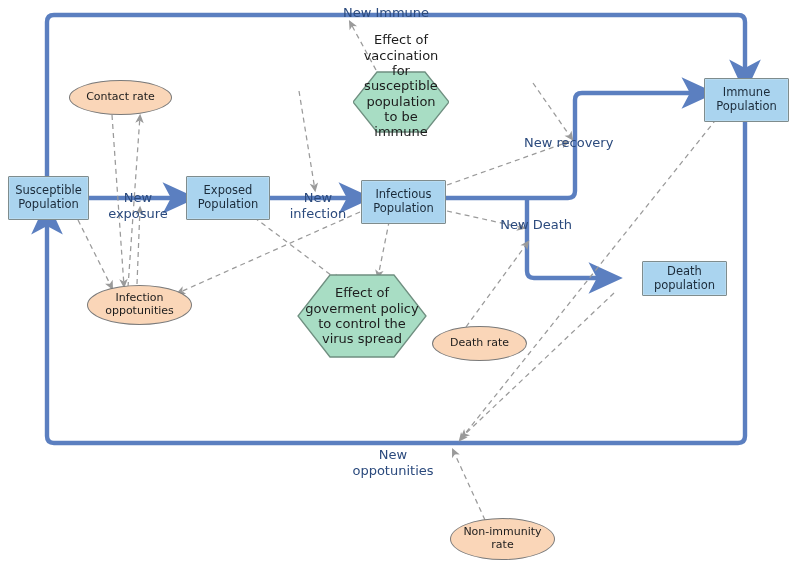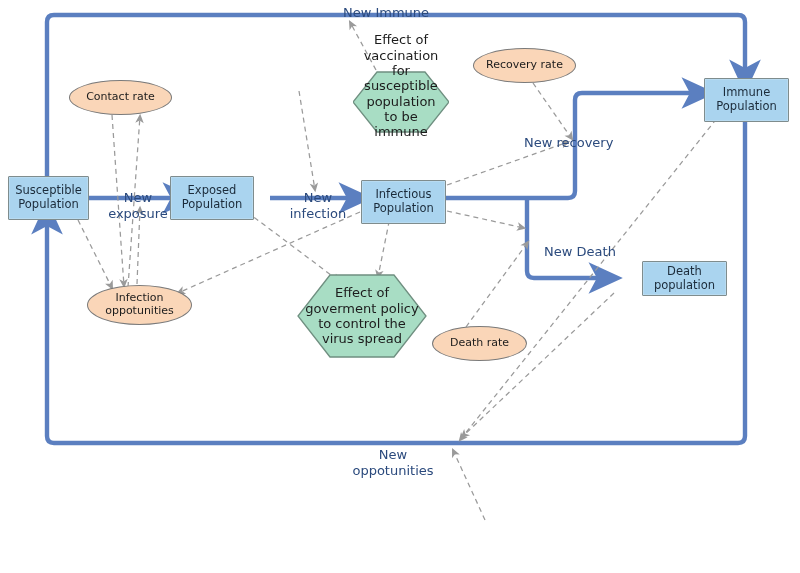--- a/index.html
+++ b/index.html
@@ -145,21 +145,21 @@
 
       <path d="M614,293 L462,437"></path>
     </g>
   </svg>
 
   <div class="node stock" style="left:8px; top:176px; width:81px; height:44px;">
     <span style="white-space:pre-line">Susceptible
 Population</span>
   </div>
 
-  <div class="node stock" style="left:170px; top:176px; width:84px; height:44px;">
+  <div class="node stock" style="left:186px; top:176px; width:84px; height:44px;">
     <span style="white-space:pre-line">Exposed
 Population</span>
   </div>
 
   <div class="node stock" style="left:361px; top:180px; width:85px; height:44px;">
     <span style="white-space:pre-line">Infectious
 Population</span>
   </div>
 
   <div class="node stock" style="left:704px; top:78px; width:85px; height:44px;">
@@ -170,33 +170,34 @@
   <div class="node stock" style="left:611px; top:261px; width:85px; height:35px;margin-left:31px;">
     <span style="white-space:pre-line">Death
 population</span>
   </div>
 
   <div class="node aux-oval" style="left:69px; top:80px; width:103px; height:35px;">
     <span style="white-space:pre-line">Contact rate</span>
   </div>
 
 
-  <div class="node aux-oval" style="left:473px; top:48px; width:103px; height:35px;">
-    <span style="white-space:pre-line">Recovery rate</span>
-  </div>
 
   <div class="node aux-oval" style="left:432px; top:326px; width:95px; height:35px;">
     <span style="white-space:pre-line">Death rate</span>
   </div>
 
   <div class="node aux-oval" style="left:87px; top:285px; width:105px; height:40px;">
     <span style="white-space:pre-line">Infection
 oppotunities</span>
   </div>
 
+  <div class="node aux-oval" style="left:450px; top:518px; width:105px; height:42px;">
+    <span style="white-space:pre-line">Non-immunity
+rate</span>
+  </div>
 
   <div class="hexnode" style="left:353px; top:32px; width:96px; height:108px;">
     <svg class="hexbg" viewBox="0 0 96 108" preserveAspectRatio="none">
       <polygon points="24,40 72,40 96,70 72,100 24,100 0,70" fill="#a8ddc4" stroke="#6f8f80" stroke-width="1.3"></polygon>
     </svg>
     <span class="hextext">Effect of
 vaccination
 for
 susceptible
 population
@@ -213,20 +214,20 @@
 to control the
 virus spread</span>
   </div>
 
   <div class="flowlabel" style="left:98px; top:190px; width:80px;">New exposure</div>
 
   <div class="flowlabel" style="left:276px; top:190px; width:84px;">New infection</div>
 
   <div class="flowlabel" style="left:524px; top:135px; width:100px; text-align:left;">New recovery</div>
 
-  <div class="flowlabel" style="left:492px; top:244px; width:80px; text-align:center;margin-left:48px;">New Death</div>
+  <div class="flowlabel" style="left:492px; top:217px; width:80px; text-align:right;">New Death</div>
 
   <div class="flowlabel" style="left:320px; top:5px; width:132px;">New Immune</div>
 
   <div class="flowlabel" style="left:338px; top:447px; width:110px;">New
 oppotunities</div>
 
 </div>
 
 </body></html>

